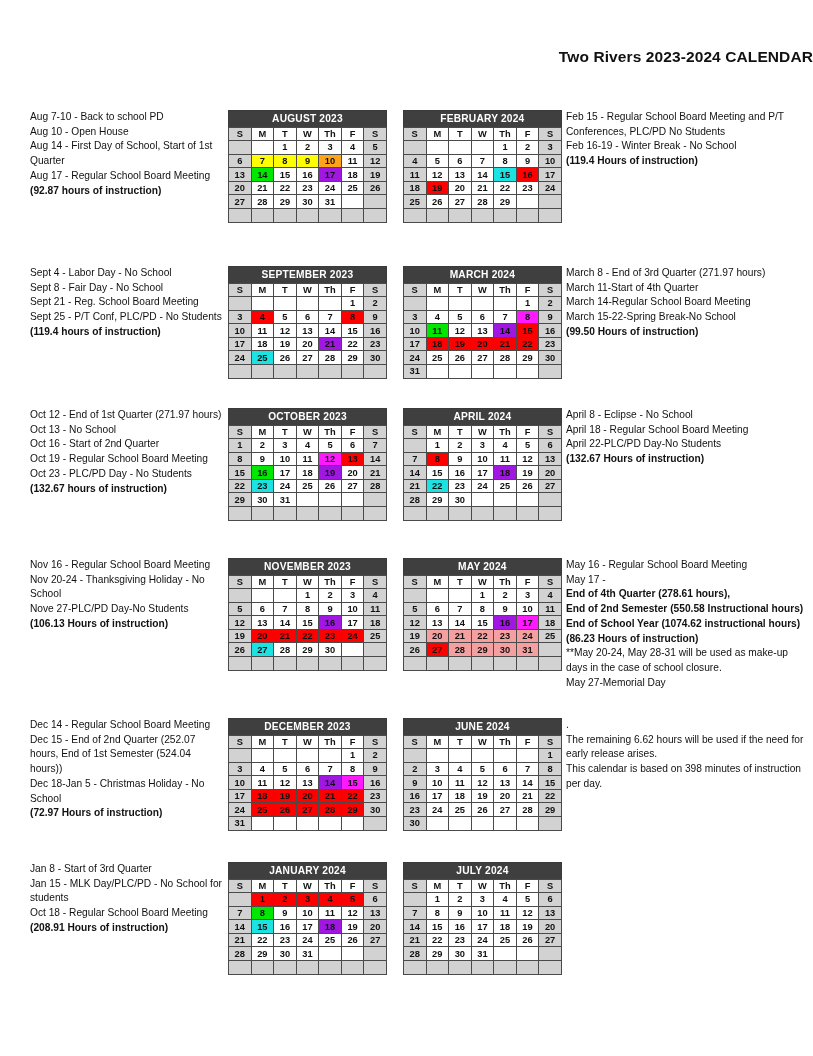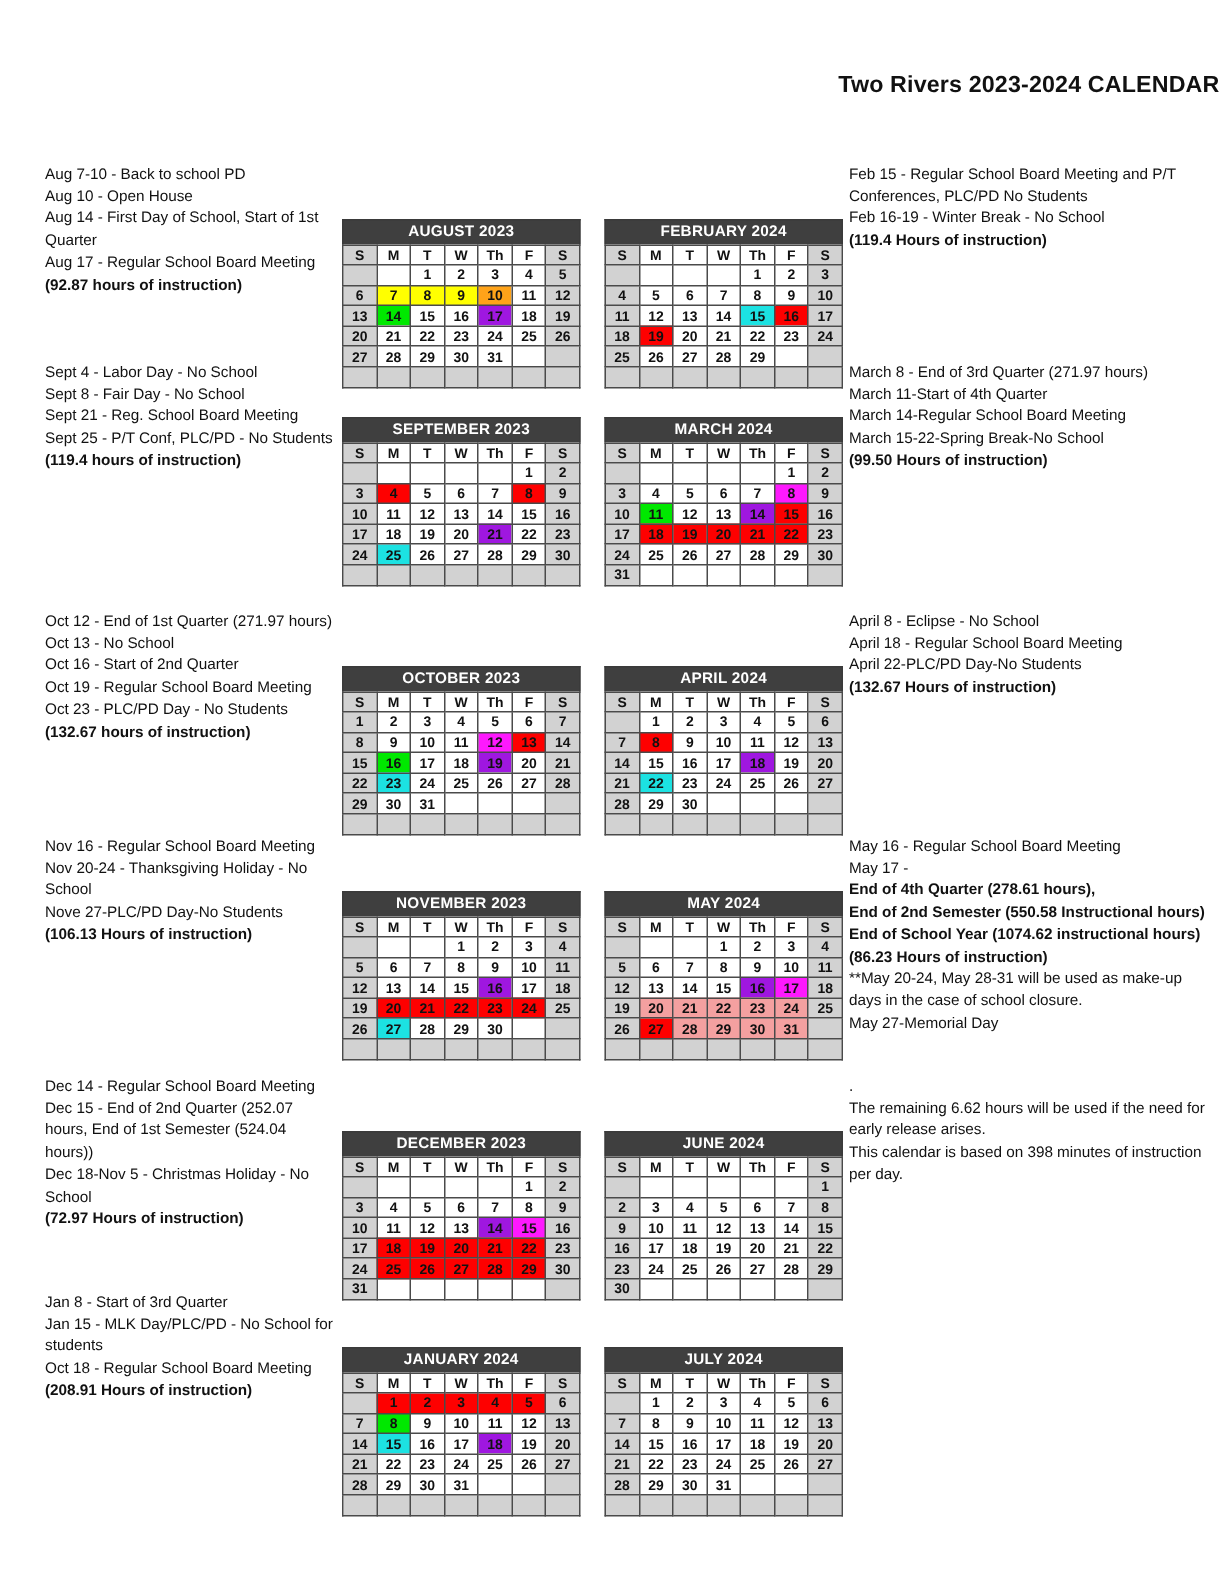--- a/index.html
+++ b/index.html
@@ -61,21 +61,20 @@
   table.cal caption {
     caption-side: top;
     background: #3f3f3f;
     color: #ffffff;
     font-weight: bold;
     font-size: 10.2px;
     letter-spacing: 0.2px;
     padding: 2px 0 2.5px 0;
     border: 1.6px solid #3a3a3a;
     border-bottom: none;
-    margin-top: 36px;
   }
   table.cal th, table.cal td {
     border: 1px solid #4a4a4a;
     width: 22.57px;
     height: 13.6px;
     text-align: center;
     vertical-align: middle;
     font-size: 9.3px;
     font-weight: bold;
     color: #111111;
@@ -253,21 +252,21 @@
             </tr>
           </tbody>
         </table>
       </div>
       <div class="notes-right">
         <span class="nline">Feb 15 - Regular School Board Meeting and P/T Conferences, PLC/PD No Students</span>
         <span class="nline">Feb 16-19 - Winter Break - No School</span>
         <span class="nline bold">(119.4 Hours of instruction)</span>
       </div>
     </div>
-    <div class="month-row" style="position: absolute; top: 132px; left: 0px;">
+    <div class="month-row" style="position: absolute; top: 156px; left: 0px;">
       <div class="notes-left">
         <span class="nline">Sept 4 - Labor Day - No School</span>
         <span class="nline">Sept 8 - Fair Day - No School</span>
         <span class="nline">Sept 21 - Reg. School Board Meeting</span>
         <span class="nline">Sept 25 - P/T Conf, PLC/PD - No Students</span>
         <span class="nline bold">(119.4 hours of instruction)</span>
       </div>
       <div class="cal-pair">
         <table class="cal">
           <caption>SEPTEMBER 2023</caption>
@@ -733,21 +732,21 @@
         <span class="nline bold">End of School Year (1074.62 instructional hours)</span>
         <span class="nline bold">(86.23 Hours of instruction)</span>
         <span class="nline">**May 20-24, May 28-31  will be used as make-up days in the case of school closure.</span>
         <span class="nline">May 27-Memorial Day</span>
       </div>
     </div>
     <div class="month-row" style="position: absolute; top: 608px; left: 0px;">
       <div class="notes-left">
         <span class="nline">Dec 14 - Regular School Board Meeting</span>
         <span class="nline">Dec 15 - End of 2nd Quarter (252.07 hours, End of 1st Semester (524.04 hours))</span>
-        <span class="nline">Dec 18-Nov 5 - Christmas Holiday - No School</span>
+        <span class="nline">Dec 18-Jan 5 - Christmas Holiday - No School</span>
         <span class="nline bold">(72.97 Hours of instruction)</span>
       </div>
       <div class="cal-pair">
         <table class="cal">
           <caption>DECEMBER 2023</caption>
           <thead>
             <tr>
               <th class="wk">S</th>
               <th>M</th>
               <th>T</th>

